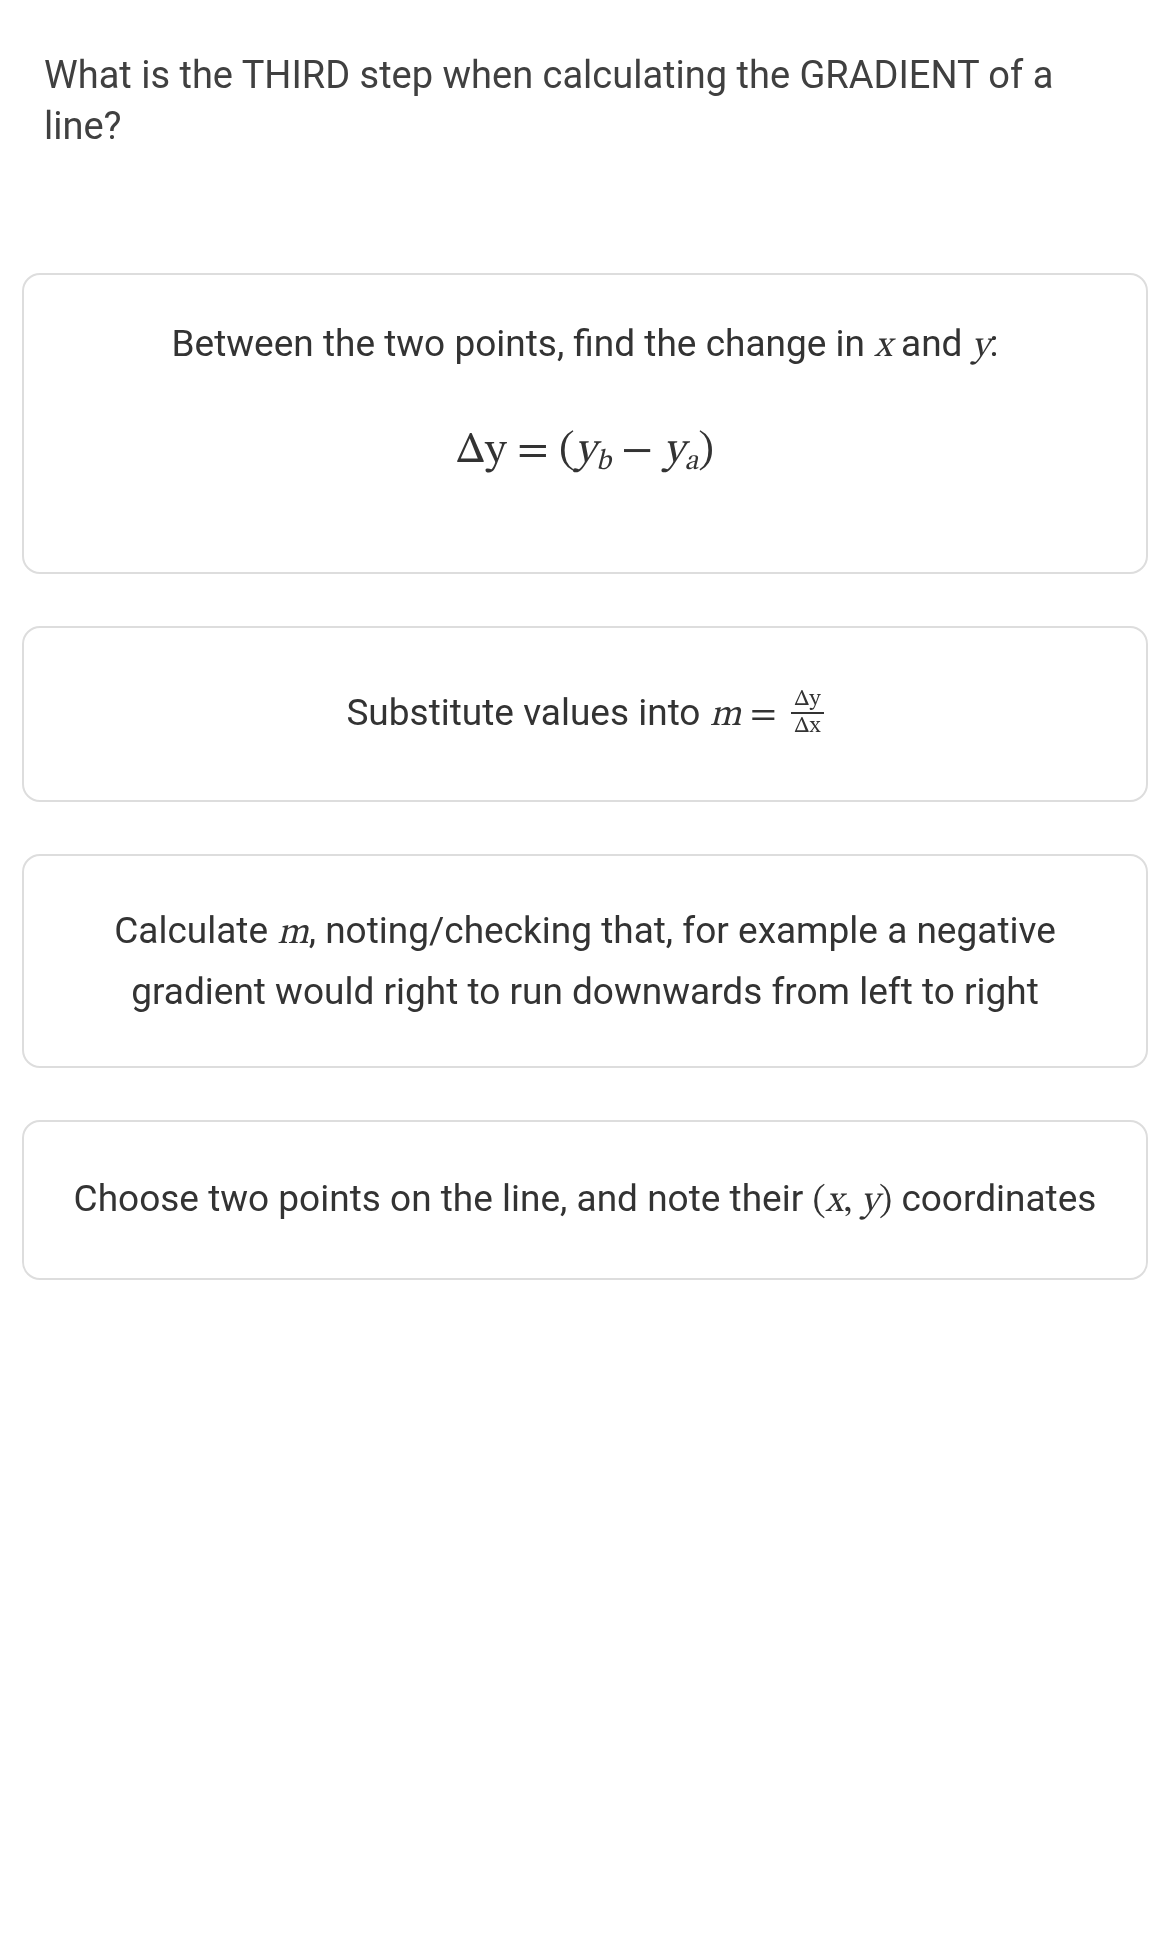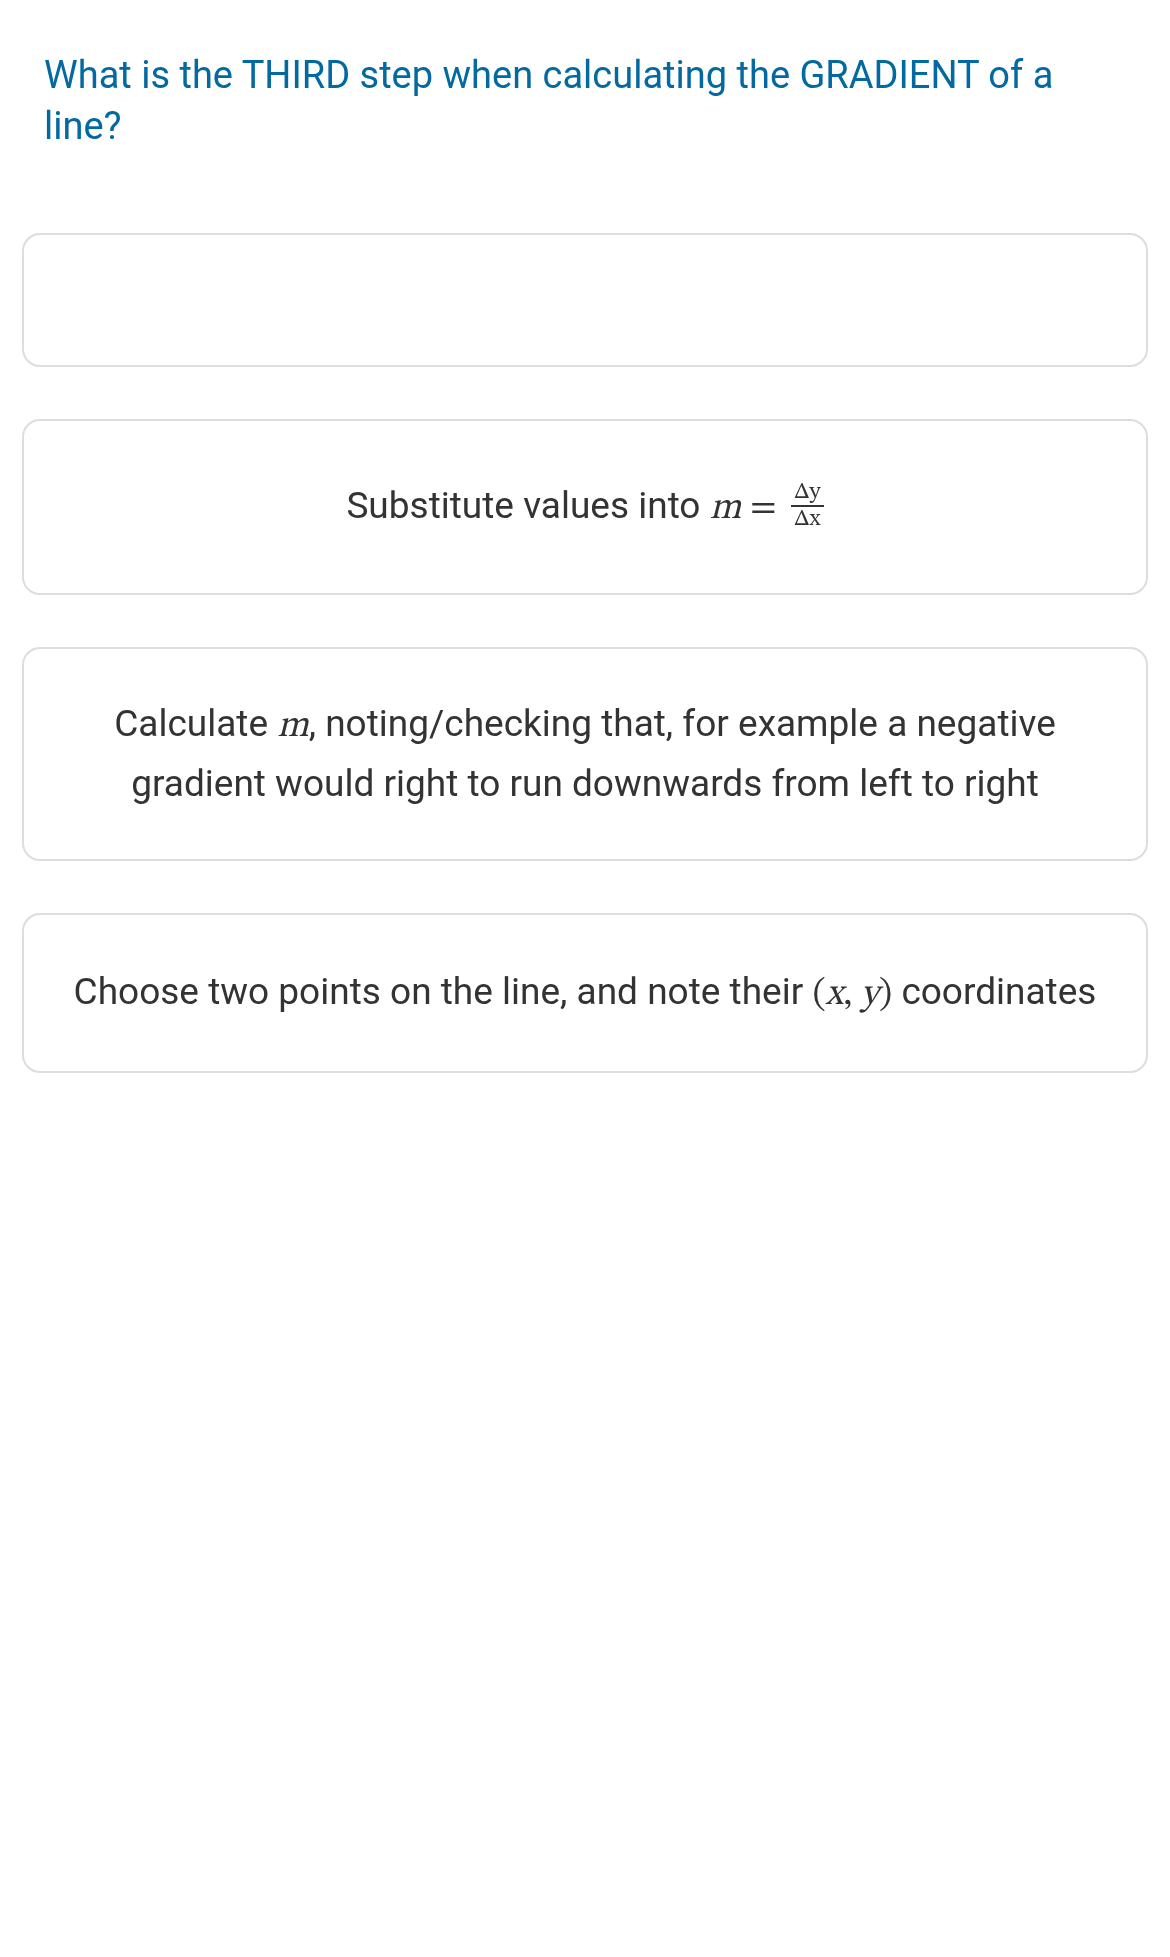--- a/index.html
+++ b/index.html
@@ -11,23 +11,23 @@
     font-family: 'Segoe UI', -apple-system, BlinkMacSystemFont, Roboto, 'Helvetica Neue', Arial, sans-serif;
     background: #ffffff;
     width: 1170px;
     height: 1957px;
     padding: 50px 22px 0 22px;
     color: #333333;
   }
   .question {
     font-size: 38px;
     line-height: 1.35;
-    color: #0369a1;
+    color: #404040;
     padding: 0 22px 0 22px;
-    margin-bottom: 80px;
+    margin-bottom: 120px;
     font-weight: 400;
   }
   .option {
     border: 2px solid #dddddd;
     border-radius: 18px;
     padding: 40px 36px;
     margin-bottom: 52px;
     text-align: center;
     font-size: 37px;
     line-height: 1.55;
@@ -84,21 +84,27 @@
   .option-4 {
     padding: 48px 28px;
   }
 </style>
 </head>
 <body>
 
 <div class="question">What is the THIRD step when calculating the GRADIENT of a line?</div>
 
 <div class="option">
+  <div>
+    <span>Between the two points, find the change in </span><span class="math">x</span><span> and </span><span class="math">y</span><span>:</span>
+  </div>
   <div class="eq-block">
+    <div class="eq-line">
+      <span class="math-upright" style="font-style:normal;">Δy</span><span class="math-upright"> = </span><span class="math-upright">(</span><span class="math">y</span><span class="sub">b</span><span class="math-upright"> − </span><span class="math">y</span><span class="sub">a</span><span class="math-upright">)</span>
+    </div>
   </div>
 </div>
 
 <div class="option option-2">
   <span>Substitute values into </span><span class="math">m</span><span class="math-upright"> = </span><span class="frac"><span class="num math-upright">Δy</span><span class="den math-upright">Δx</span></span>
 </div>
 
 <div class="option option-3">
   <span>Calculate </span><span class="math">m</span><span>, noting/checking that, for example a negative gradient would right to run downwards from left to right</span>
 </div>

